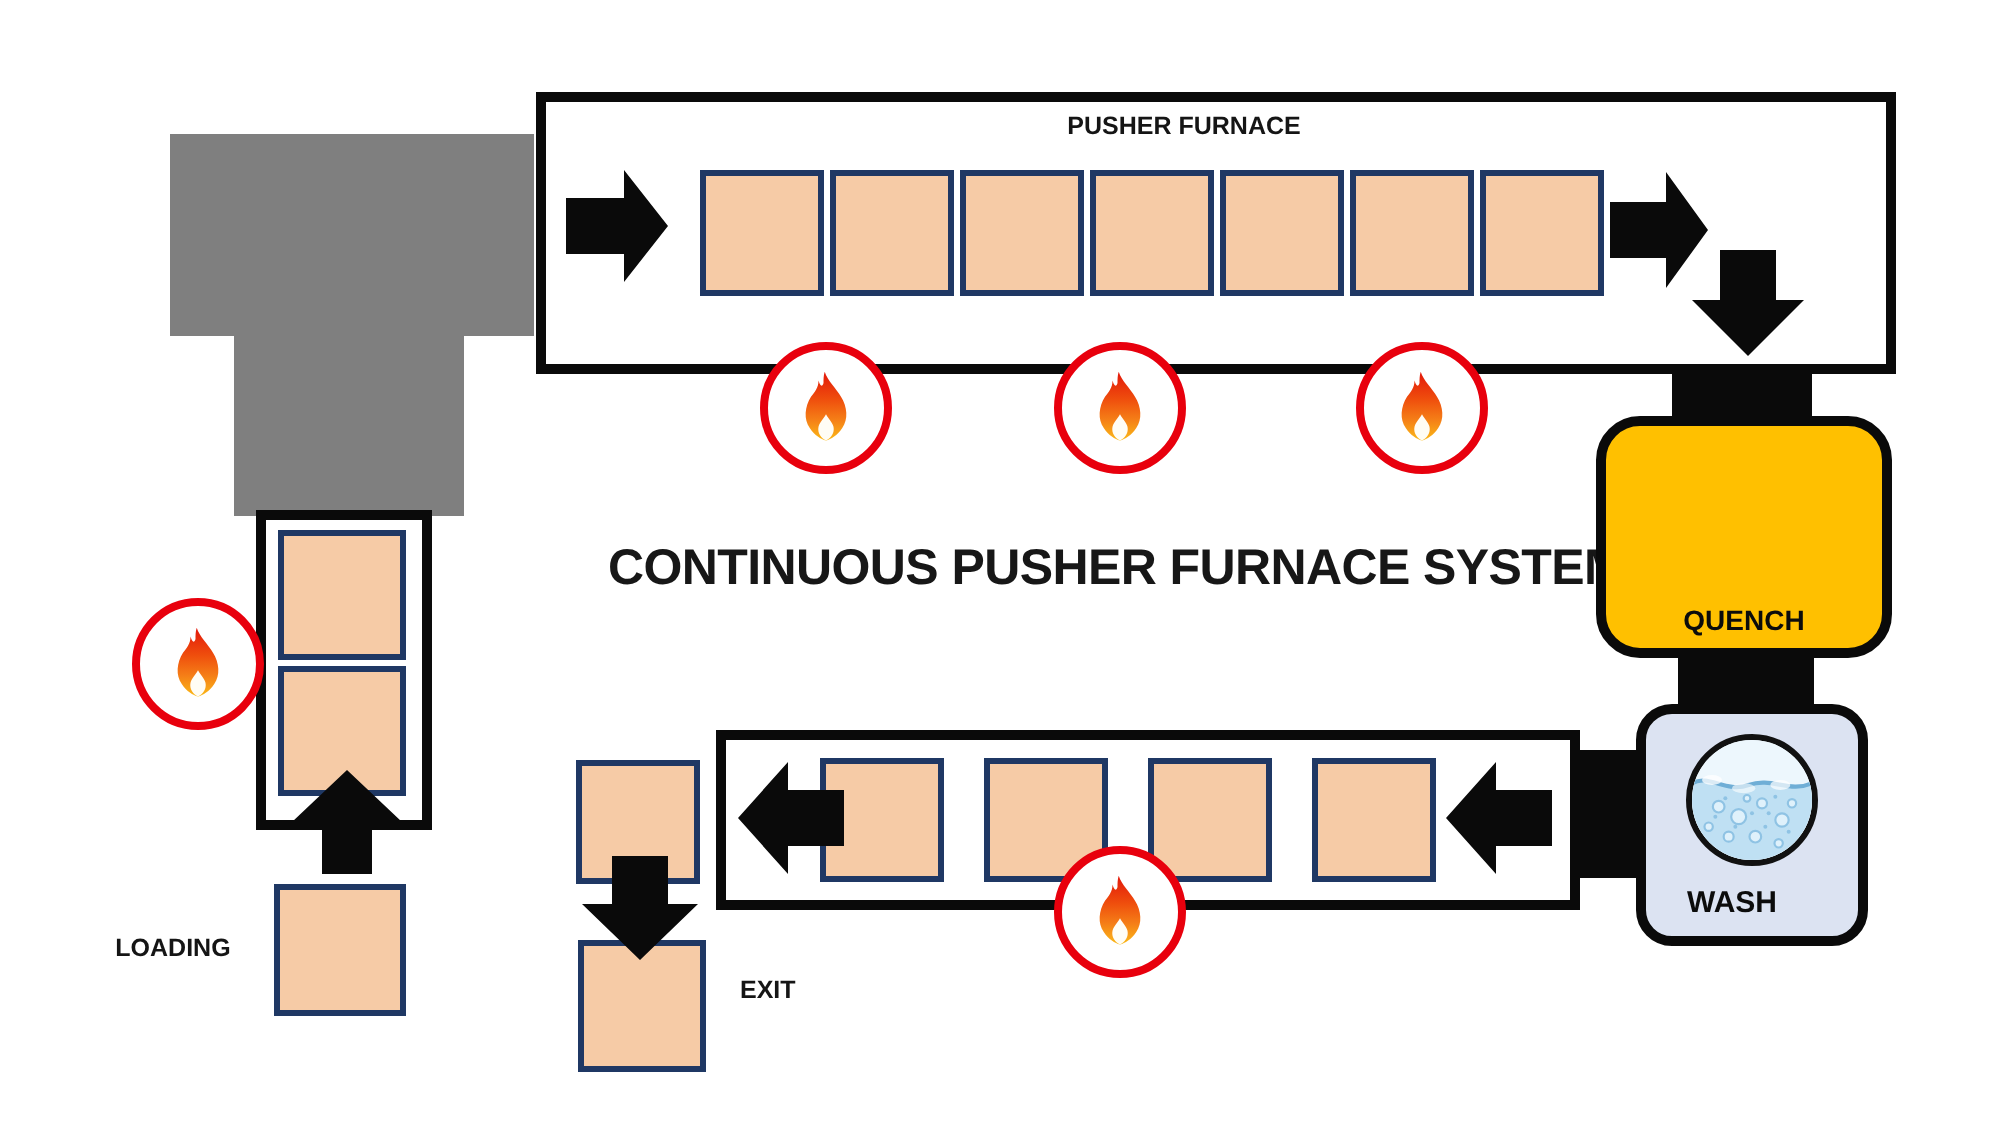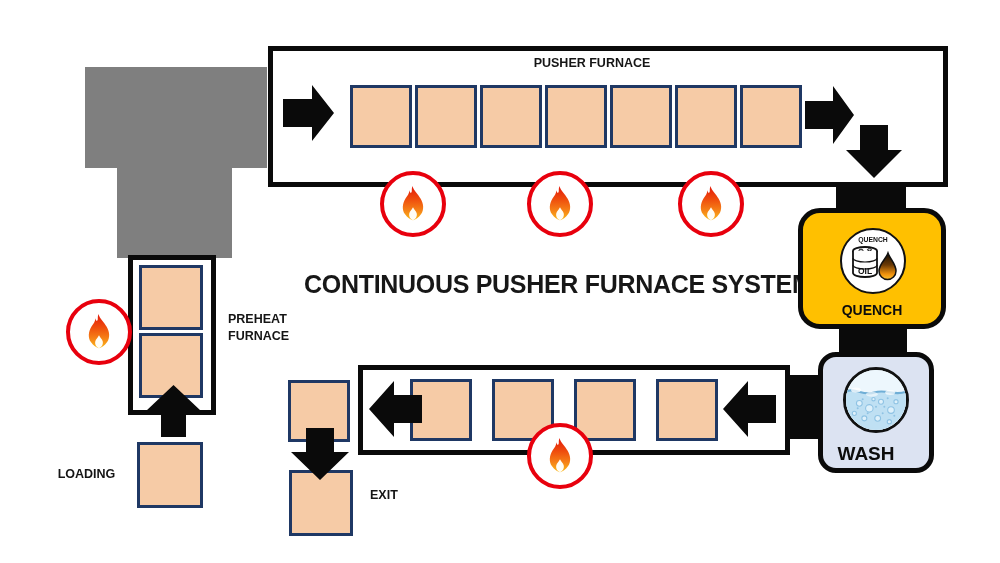--- a/index.html
+++ b/index.html
@@ -118,33 +118,20 @@
       </svg>
   </div>
   <div class="abs flame" style="left:678px;top:171px;">
     <svg width="40" height="46" viewBox="0 0 64 64">
         <use href="#flameGlyph"></use>
       </svg>
   </div>
 
   <div class="abs connector" style="left:836px;top:183px;width:70px;height:27px;"></div>
   <div class="abs station quench-box" style="left:798px;top:208px;width:148px;height:121px;"></div>
-  <div class="abs station-circle quench-circle" style="left:840px;top:228px;">
-    <svg width="60" height="60" viewBox="0 0 60 60">
-      <text x="30" y="11" text-anchor="middle" font-size="6.8" font-weight="bold" fill="#111">QUENCH</text>
-      <ellipse cx="22" cy="20" rx="12" ry="4" fill="#fff" stroke="#111" stroke-width="1.8"></ellipse>
-      <ellipse cx="18" cy="19.3" rx="2" ry="1.1" fill="#fff" stroke="#111" stroke-width="1"></ellipse>
-      <ellipse cx="26.5" cy="18.8" rx="2" ry="1.1" fill="#fff" stroke="#111" stroke-width="1"></ellipse>
-      <path d="M10 20 L10 42 A12 4 0 0 0 34 42 L34 20" fill="#fff" stroke="#111" stroke-width="1.8"></path>
-      <path d="M10 27 A12 4 0 0 0 34 27" fill="none" stroke="#111" stroke-width="1.2"></path>
-      <path d="M10 34 A12 4 0 0 0 34 34" fill="none" stroke="#111" stroke-width="1.2"></path>
-      <text x="22" y="42.5" text-anchor="middle" font-size="8.5" font-weight="bold" fill="#111">OIL</text>
-      <path d="M45 22 C47 28 53 33 53 40 A8.5 8.5 0 0 1 36 40 C36 33 43 28 45 22 Z" fill="url(#dropGrad)" stroke="#111" stroke-width="1.5"></path>
-    </svg>
-  </div>
   <div class="abs station-label center" style="left:798px;top:302px;width:148px;font-size:14px;">QUENCH</div>
 
   <div class="abs connector" style="left:839px;top:329px;width:68px;height:24px;"></div>
   <div class="abs station wash-box" style="left:818px;top:352px;width:116px;height:121px;"></div>
   <div class="abs station-circle wash-circle" style="left:843px;top:367px;">
     <svg width="60" height="60" viewBox="0 0 72 72">
       <rect width="72" height="72" fill="#EDF7FD"></rect>
       <path d="M0 26 C10 20 20 32 34 27 C48 22 58 32 72 26 L72 72 L0 72 Z" fill="#BFE0F3"></path>
       <path d="M0 26 C10 20 20 32 34 27 C48 22 58 32 72 26" fill="none" stroke="#6FAED6" stroke-width="2.5"></path>
       <ellipse cx="12" cy="24" rx="6" ry="3" fill="#ffffff" opacity="0.75"></ellipse>
@@ -167,21 +154,21 @@
           <circle cx="46" cy="44" r="1.2"></circle>
         <circle cx="58" cy="55" r="1.2"></circle>
           <circle cx="26" cy="52" r="1.2"></circle>
         <circle cx="44" cy="52" r="1.2"></circle>
           <circle cx="36" cy="44" r="1.2"></circle>
         <circle cx="14" cy="46" r="1.2"></circle>
           <circle cx="50" cy="34" r="1.2"></circle>
       </g>
     </svg>
   </div>
-  <div class="abs station-label center" style="left:818px;top:443px;width:96px;font-size:19px;">WASH</div>
+  <div class="abs station-label center" style="left:818px;top:443px;width:96px;font-size:15px;">WASH</div>
 
   <div class="abs connector" style="left:788px;top:375px;width:32px;height:64px;"></div>
   <div class="abs furnace" style="left:358px;top:365px;width:432px;height:90px;"></div>
 
   <div class="abs billet-row temper" style="left:410px;top:379px;">
     <div class="billet" style="width:62px;height:62px;"></div>
     <div class="billet" style="width:62px;height:62px;"></div>
     <div class="billet" style="width:62px;height:62px;"></div>
     <div class="billet" style="width:62px;height:62px;"></div>
   </div>
@@ -218,23 +205,19 @@
   <div class="abs arrow" style="left:145px;top:385px;">
     <svg width="57" height="52" viewBox="0 0 57 52">
         <polygon fill="#0a0a0a" points="28.5,0 56,26 41,26 41,52 16,52 16,26 1,26"></polygon>
       </svg>
   </div>
   <div class="abs flame" style="left:66px;top:299px;">
     <svg width="40" height="46" viewBox="0 0 64 64">
         <use href="#flameGlyph"></use>
       </svg>
   </div>
-  <div class="abs label preheat-label" style="left:228px;top:311px;width:80px;">
-    <div>PREHEAT</div>
-    <div>FURNACE</div>
-  </div>
 
   <div class="abs billet" style="left:137px;top:442px;width:66px;height:66px;"></div>
   <div class="abs label right" style="left:40px;top:467px;width:93px;">LOADING</div>
 
   <div class="abs title center" style="left:304px;top:270px;width:464px;">CONTINUOUS PUSHER FURNACE SYSTEM</div>
 
 </div>
 
 </body></html>

